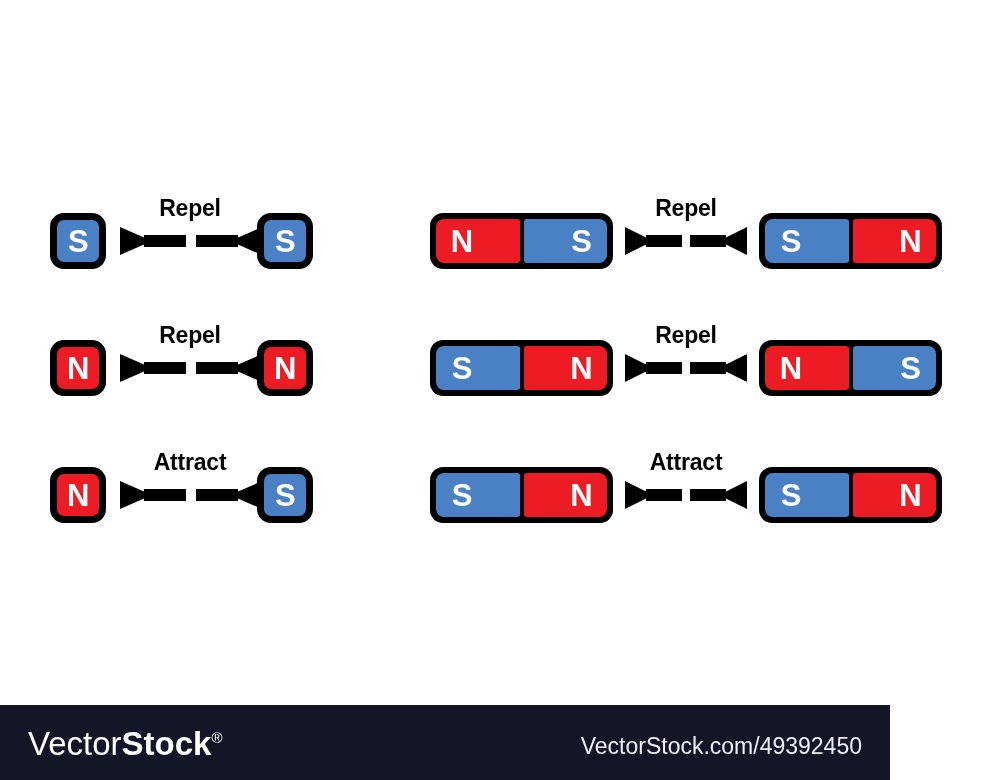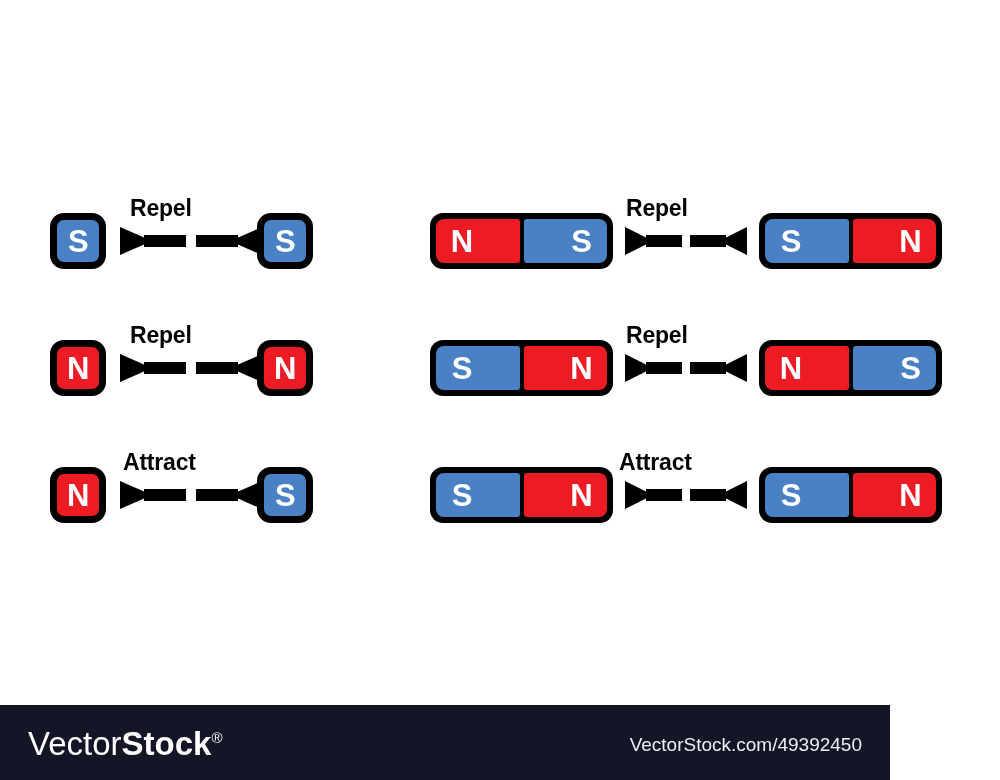--- a/index.html
+++ b/index.html
@@ -80,20 +80,21 @@
     line-height: 1;
     font-family: "Liberation Sans", "DejaVu Sans", sans-serif;
     letter-spacing: -0.5px;
   }
   .bar-magnet .half.left .pole-letter  { margin-right: 32px; }
   .bar-magnet .half.right .pole-letter { margin-left: 32px; }
 
   
   .force-label {
     position: absolute;
+    text-align: center;
     font-size: 23px;
     font-weight: bold;
     color: #020203;
     font-family: "Liberation Sans", "DejaVu Sans", sans-serif;
     white-space: nowrap;
     letter-spacing: -0.2px;
   }
 
   
   .arrows {
@@ -121,21 +122,21 @@
     white-space: nowrap;
   }
   #footer .logo .thin { font-weight: 300; }
   #footer .logo .bold { font-weight: bold; }
   #footer .logo .reg  { font-size: 15px; vertical-align: super; font-weight: normal; }
   #footer .url {
     position: absolute;
     right: 28px;
     top: 30px;
     color: #eceef5;
-    font-size: 19px;
+    font-size: 23px;
     line-height: 1;
     font-family: "Liberation Sans", "DejaVu Sans", sans-serif;
     white-space: nowrap;
   }
 </style>
 </head>
 <body>
 
 <div id="canvas">
 

